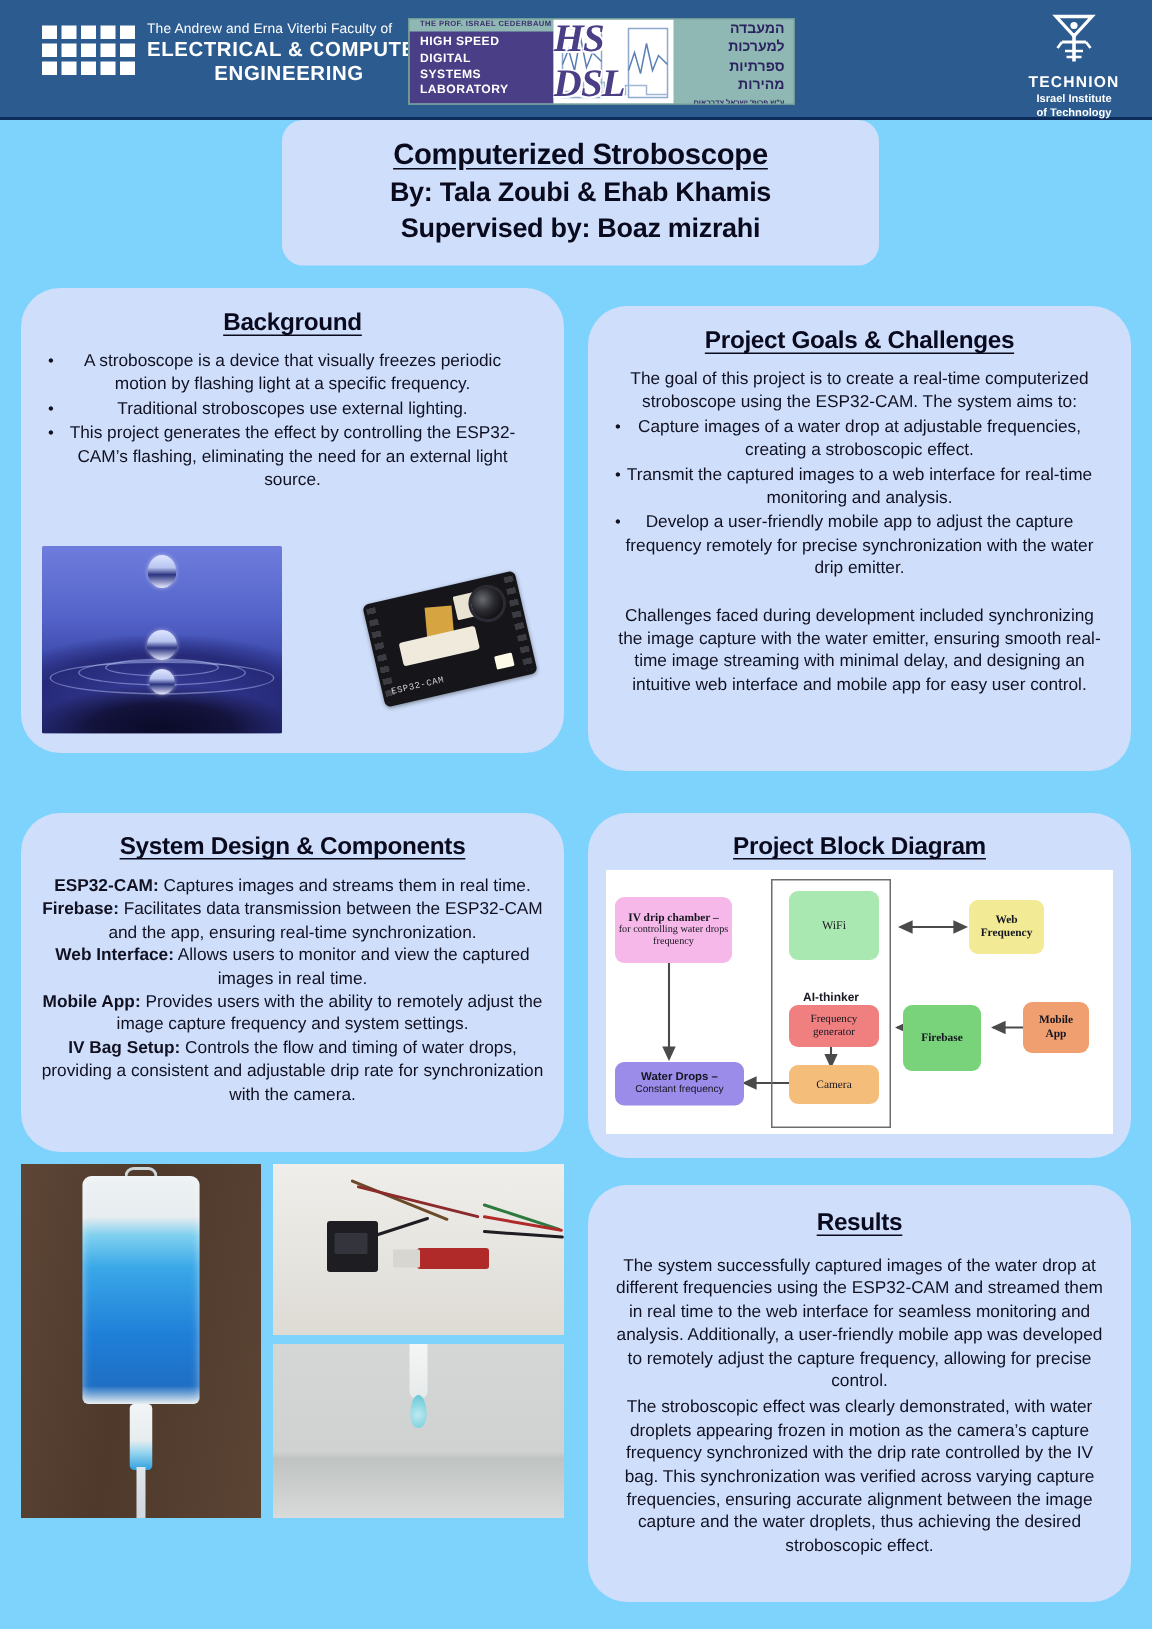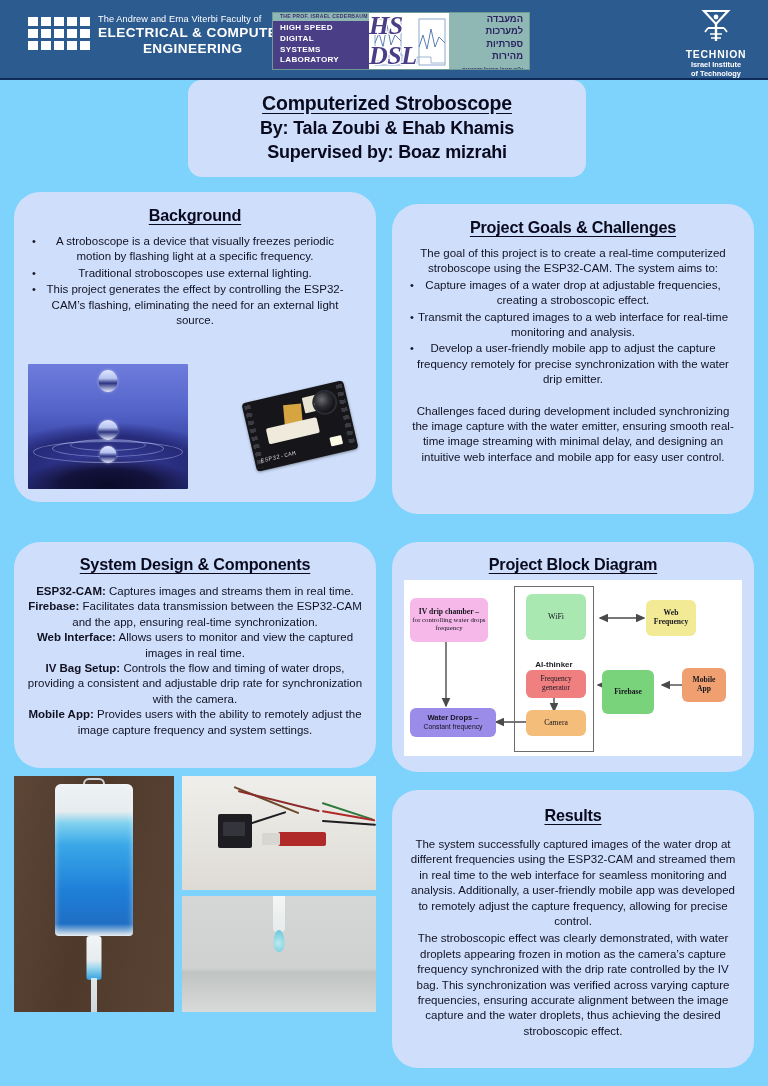--- a/index.html
+++ b/index.html
@@ -447,22 +447,22 @@
     </ul>
     <div class="body-text p-center" style="margin:16px 16px 0 16px">Challenges faced during development included synchronizing the image capture with the water emitter, ensuring smooth real-time image streaming with minimal delay, and designing an intuitive web interface and mobile app for easy user control.</div>
   </div>
 
   <div class="panel" id="panel-system">
     <div class="panel-head" style="margin-top:13px">System Design &amp; Components</div>
     <div class="body-text p-center" style="margin:10px 8px 0 8px">
       <div><b>ESP32-CAM:</b><span> Captures images and streams them in real time.</span></div>
       <div><b>Firebase:</b><span> Facilitates data transmission between the ESP32-CAM and the app, ensuring real-time synchronization.</span></div>
       <div><b>Web Interface:</b><span> Allows users to monitor and view the captured images in real time.</span></div>
+      <div><b>Mobile App:</b><span> Provides users with the ability to remotely adjust the image capture frequency and system settings.</span></div>
       <div><b>IV Bag Setup:</b><span> Controls the flow and timing of water drops, providing a consistent and adjustable drip rate for synchronization with the camera.</span></div>
-      <div><b>Mobile App:</b><span> Provides users with the ability to remotely adjust the image capture frequency and system settings.</span></div>
     </div>
   </div>
 
   <div class="imgrow-sys">
     <div class="photo-ivbag">
       <i class="bag-hook"></i>
       <i class="bag"></i>
       <i class="drip-chamber"></i>
       <i class="drip-tube"></i>
     </div>

